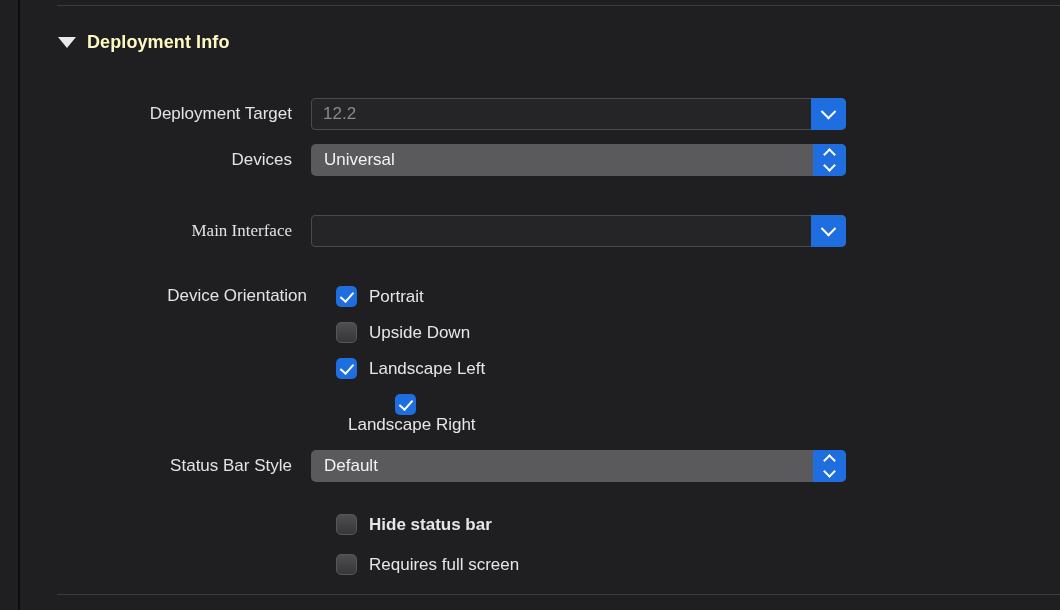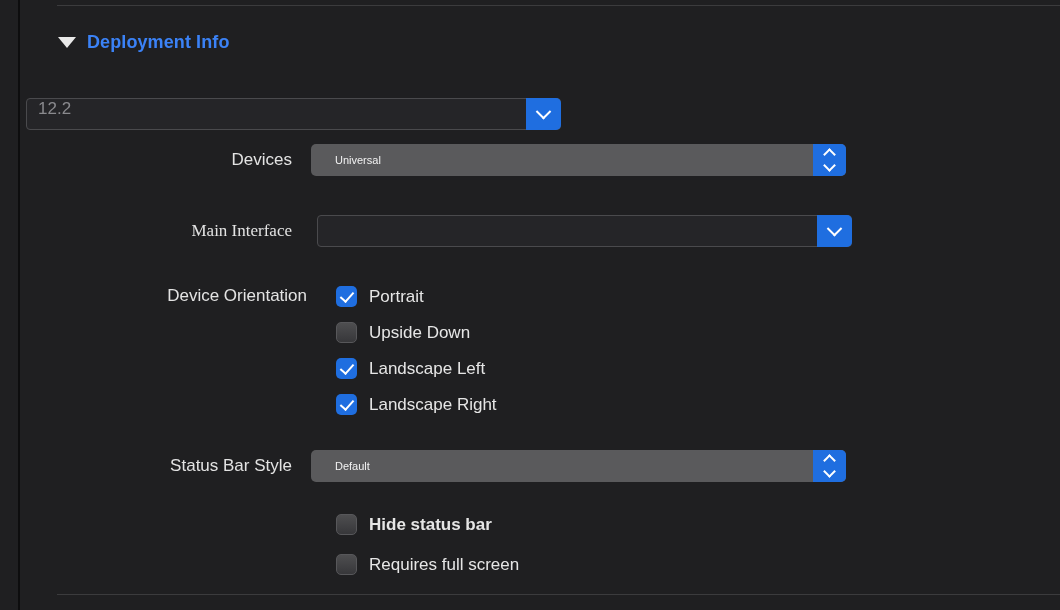--- a/index.html
+++ b/index.html
@@ -62,21 +62,21 @@
   .disclosure {
     width: 0; height: 0;
     border-left: 9px solid transparent;
     border-right: 9px solid transparent;
     border-top: 11px solid #e9e9e9;
     display: block;
   }
   .section-title {
     font-size: 18px;
     font-weight: bold;
-    color: #3b82f6;
+    color: #fef9c3;
     letter-spacing: .1px;
   }
 
   
   .row {
     position: absolute;
     left: 0;
     display: flex;
     align-items: center;
   }
@@ -91,21 +91,21 @@
 
   
   .combo {
     position: relative;
     width: 535px;
     height: 32px;
     background: #252528;
     border: 1px solid #4a4a4d;
     border-radius: 4px;
     display: flex;
-    margin-left: 6px;
+    align-items: center;
   }
   .combo-value {
     padding-left: 11px;
     font-size: 17px;
     color: #8a8a8e;
     white-space: nowrap;
     overflow: hidden;
   }
   .combo-btn {
     position: absolute;
@@ -144,22 +144,22 @@
   .popup {
     position: relative;
     width: 535px;
     height: 32px;
     background: #5a5a5c;
     border-radius: 5px;
     display: flex;
     align-items: center;
   }
   .popup-value {
-    padding-left: 24px;
-    font-size: 11px;
+    padding-left: 13px;
+    font-size: 17px;
     color: #f2f2f2;
     white-space: nowrap;
   }
   .popup-btn {
     position: absolute;
     right: 0; top: 0;
     width: 33px; height: 32px;
     background: #1f6ee0;
     border-radius: 0 5px 5px 0;
     display: flex;
@@ -212,20 +212,21 @@
 <div class="sep sep-bottom"></div>
 
 <div class="pane">
 
   <div class="section-header">
     <span class="disclosure"></span>
     <span class="section-title">Deployment Info</span>
   </div>
 
   <div class="row" style="top:98px;">
+    <span class="row-label">Deployment Target</span>
     <div class="combo">
       <span class="combo-value">12.2</span>
       <span class="combo-btn">
         <span class="chev-down"></span>
       </span>
     </div>
   </div>
 
   <div class="row" style="top:144px;">
     <span class="row-label">Devices</span>
@@ -260,21 +261,21 @@
   <div class="check-row" style="left:308px; top:322px;">
     <span class="checkbox off"></span>
     <span class="check-label">Upside Down</span>
   </div>
 
   <div class="check-row" style="left:308px; top:358px;">
     <span class="checkbox on"></span>
     <span class="check-label">Landscape Left</span>
   </div>
 
-  <div class="check-row" style="left:308px; top:394px;">
+  <div class="check-row" style="left:308px; top:394px;flex-direction:column;">
     <span class="checkbox on"></span>
     <span class="check-label">Landscape Right</span>
   </div>
 
   <div class="row" style="top:450px;">
     <span class="row-label">Status Bar Style</span>
     <div class="popup">
       <span class="popup-value">Default</span>
       <span class="popup-btn">
         <span class="chev-up-sm"></span>

